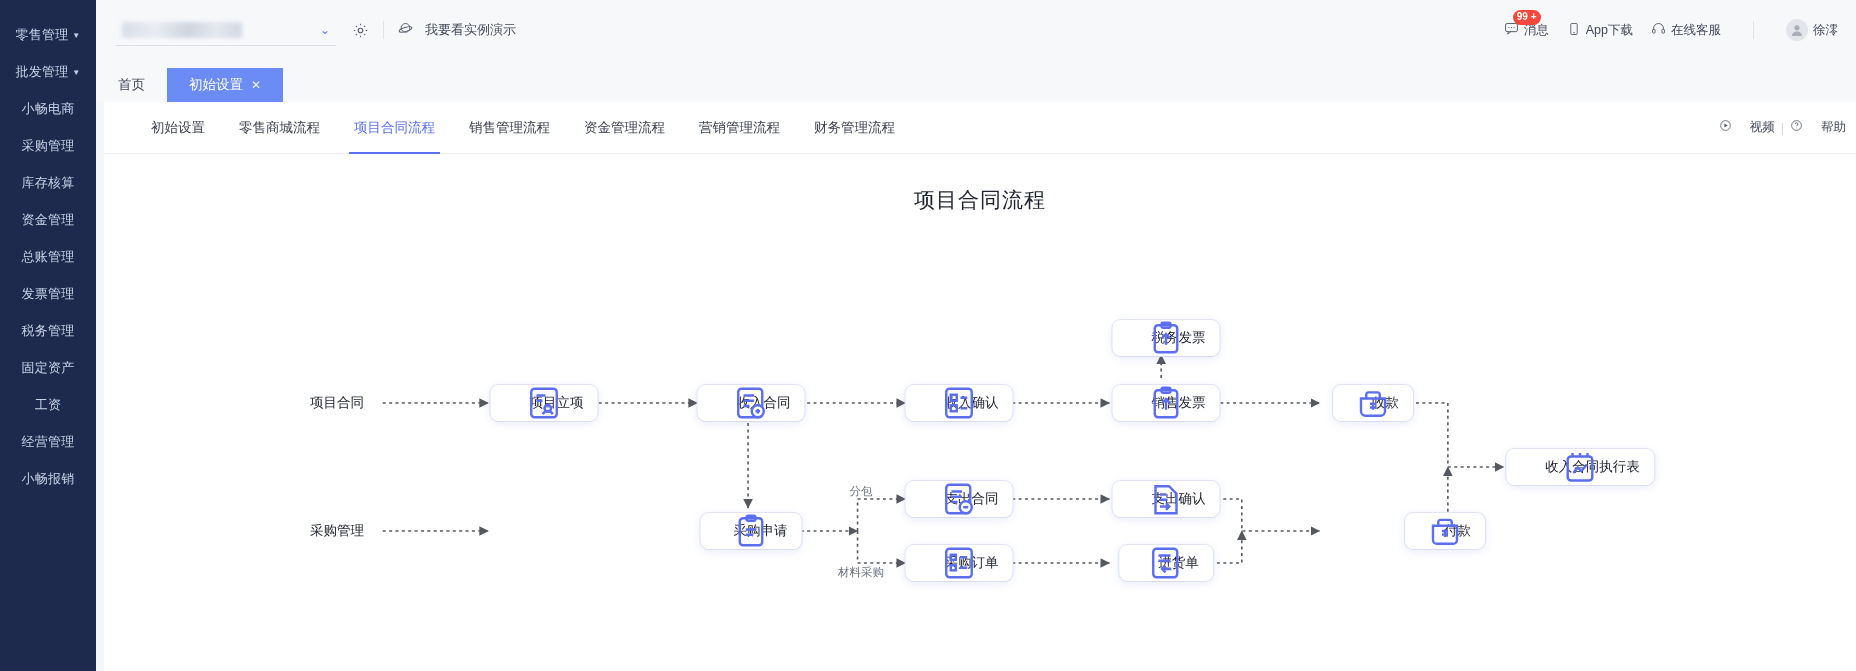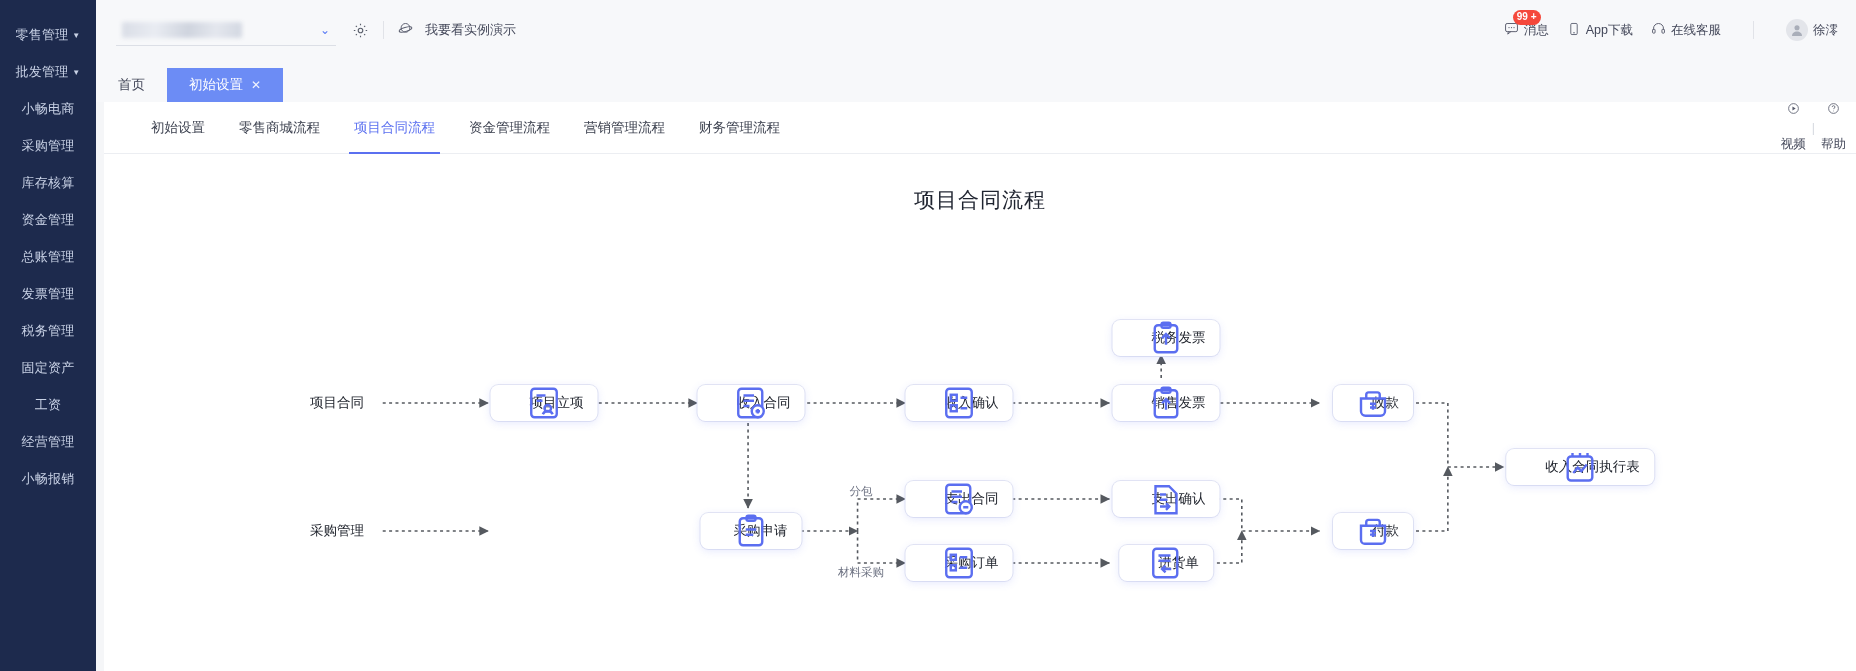--- a/index.html
+++ b/index.html
@@ -106,21 +106,21 @@
   }
   .subtab.active { color: #5b70f0; }
   .subtab.active::after {
     content: ""; position: absolute; left: 12px; right: 12px; bottom: 0;
     height: 2px; background: #5b70f0;
   }
   .subtabs-right {
     margin-left: auto; display: flex; align-items: center; gap: 6px;
     padding-right: 10px; font-size: 12.5px; color: #44485a;
   }
-  .mini-link { display: flex; align-items: center; gap: 18px; cursor: pointer; flex-direction: column; }
+  .mini-link { display: flex; align-items: flex-start; gap: 18px; cursor: pointer; }
   .mini-sep { color: #d6d9e0; }
 
   .diagram-title {
     text-align: center; font-size: 21px; color: #1f2430; margin-top: 32px;
     letter-spacing: 1px;
   }
 
   
   .canvas { position: relative; width: 100%; height: 420px; margin-top: 6px; }
   .canvas svg { position: absolute; inset: 0; width: 100%; height: 100%; }
@@ -280,20 +280,23 @@
         <div class="subtab">
             <span>初始设置</span>
           </div>
         <div class="subtab">
             <span>零售商城流程</span>
           </div>
         <div class="subtab active">
             <span>项目合同流程</span>
           </div>
         <div class="subtab">
+            <span>销售管理流程</span>
+          </div>
+        <div class="subtab">
             <span>资金管理流程</span>
           </div>
         <div class="subtab">
             <span>营销管理流程</span>
           </div>
         <div class="subtab">
             <span>财务管理流程</span>
           </div>
 
         <div class="subtabs-right">
@@ -502,21 +505,21 @@
             <svg viewBox="0 0 24 24" width="17" height="17" fill="none" stroke="#5b6ef0" stroke-width="1.6">
               <rect x="3.5" y="2.5" width="16" height="19" rx="2.2"></rect>
               <line x1="7" y1="7" x2="15" y2="7"></line>
                 <line x1="7" y1="10.5" x2="15" y2="10.5"></line>
               <path d="M15.5 16h-6M11.7 13.8L9.4 16l2.3 2.2"></path>
             </svg>
           </span>
           <span>进货单</span>
         </div>
 
-        <div class="node" style="left:1269px; top:311px;text-align:right;">
+        <div class="node" style="left:1341px; top:311px;text-align:right;">
           <span class="ico">
             <svg viewBox="0 0 24 24" width="17" height="17" fill="none" stroke="#5b6ef0" stroke-width="1.6">
               <path d="M4 8.5h16v9.5a2.5 2.5 0 0 1-2.5 2.5h-11A2.5 2.5 0 0 1 4 18z"></path>
               <path d="M7.5 8.5V6.2a1.6 1.6 0 0 1 1.6-1.6h5.8a1.6 1.6 0 0 1 1.6 1.6v2.3"></path>
               <path d="M10 12h4M10 14.4h4M12 12v4"></path>
             </svg>
           </span>
           <span>付款</span>
         </div>
       </div>

